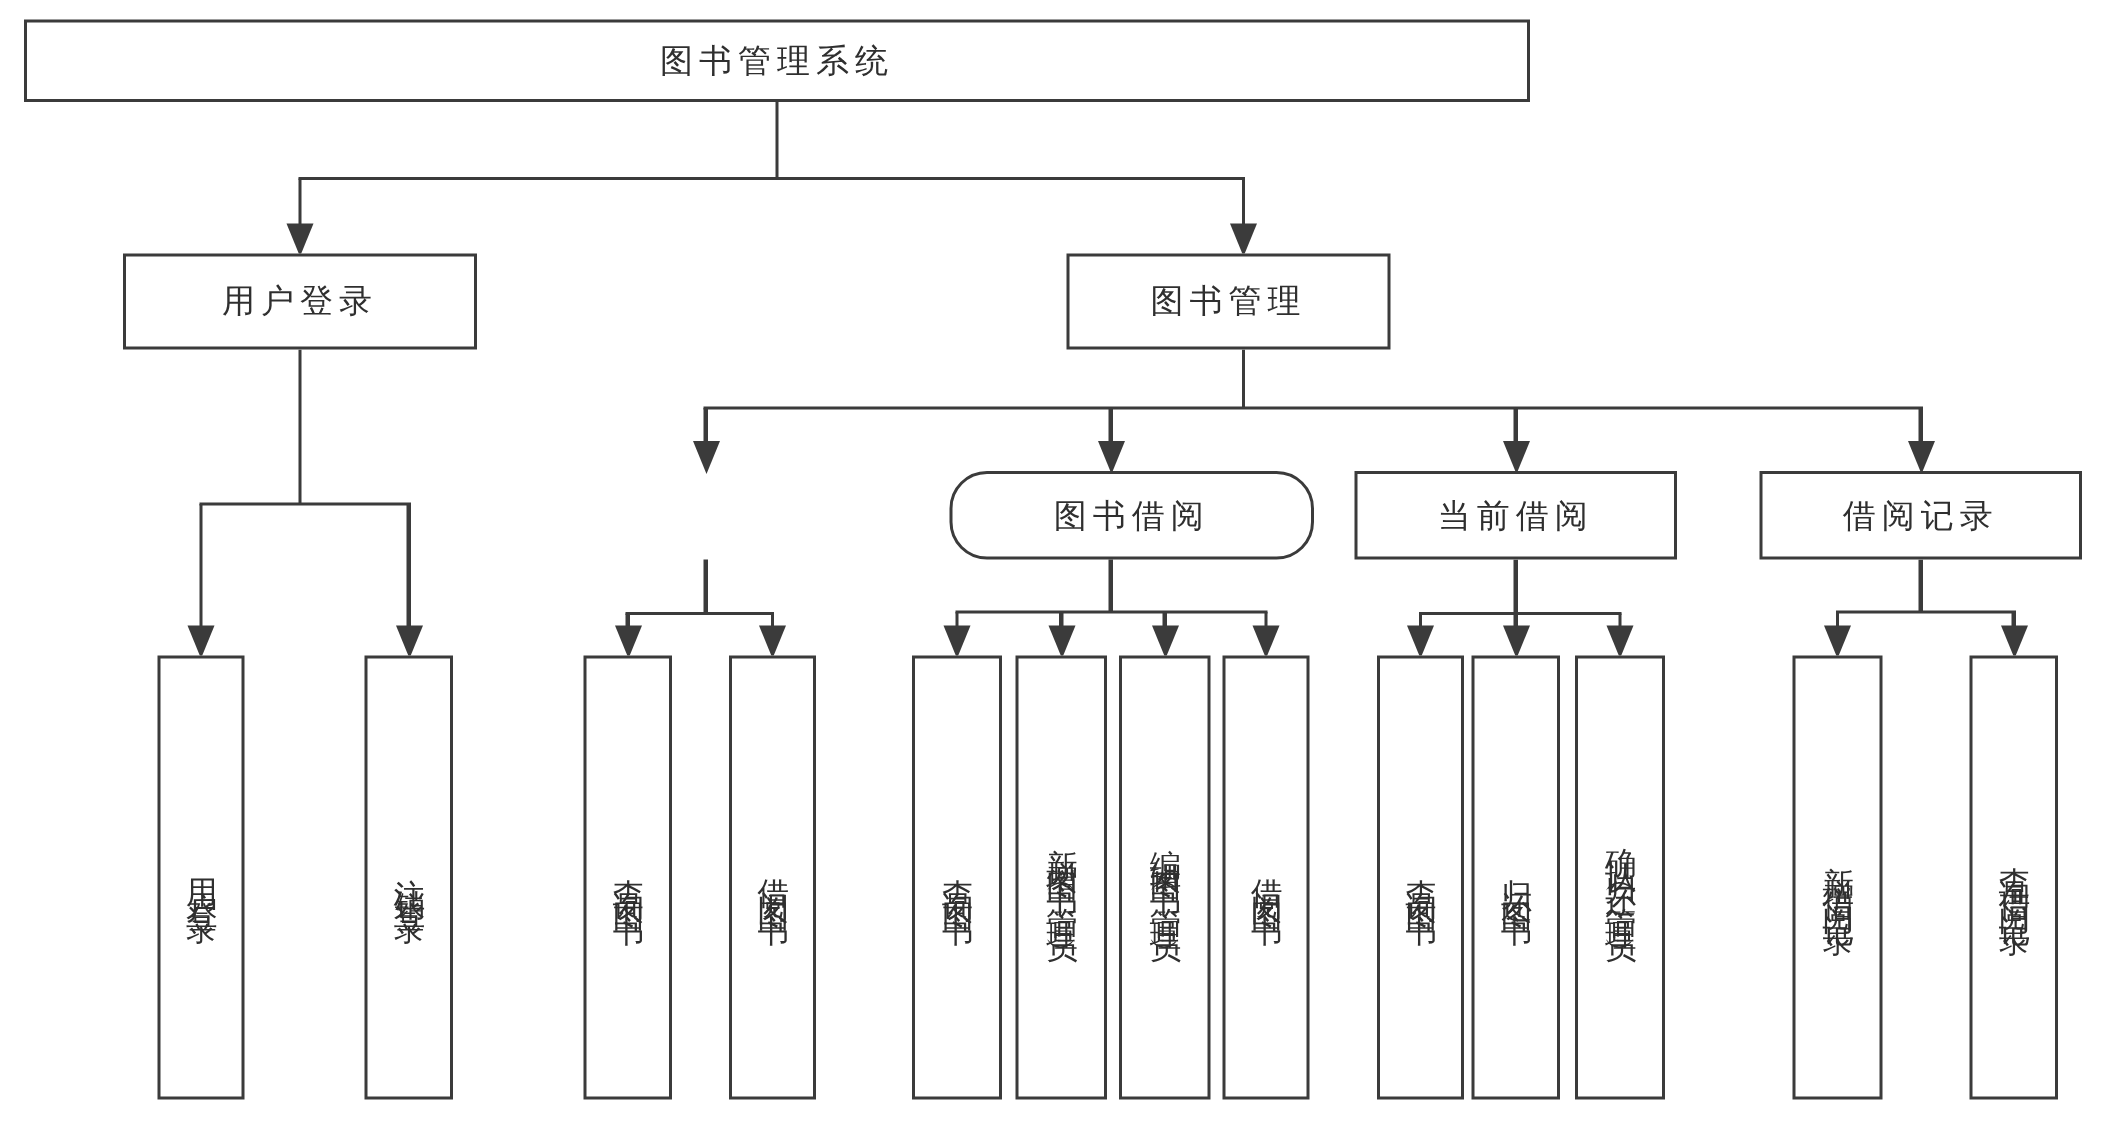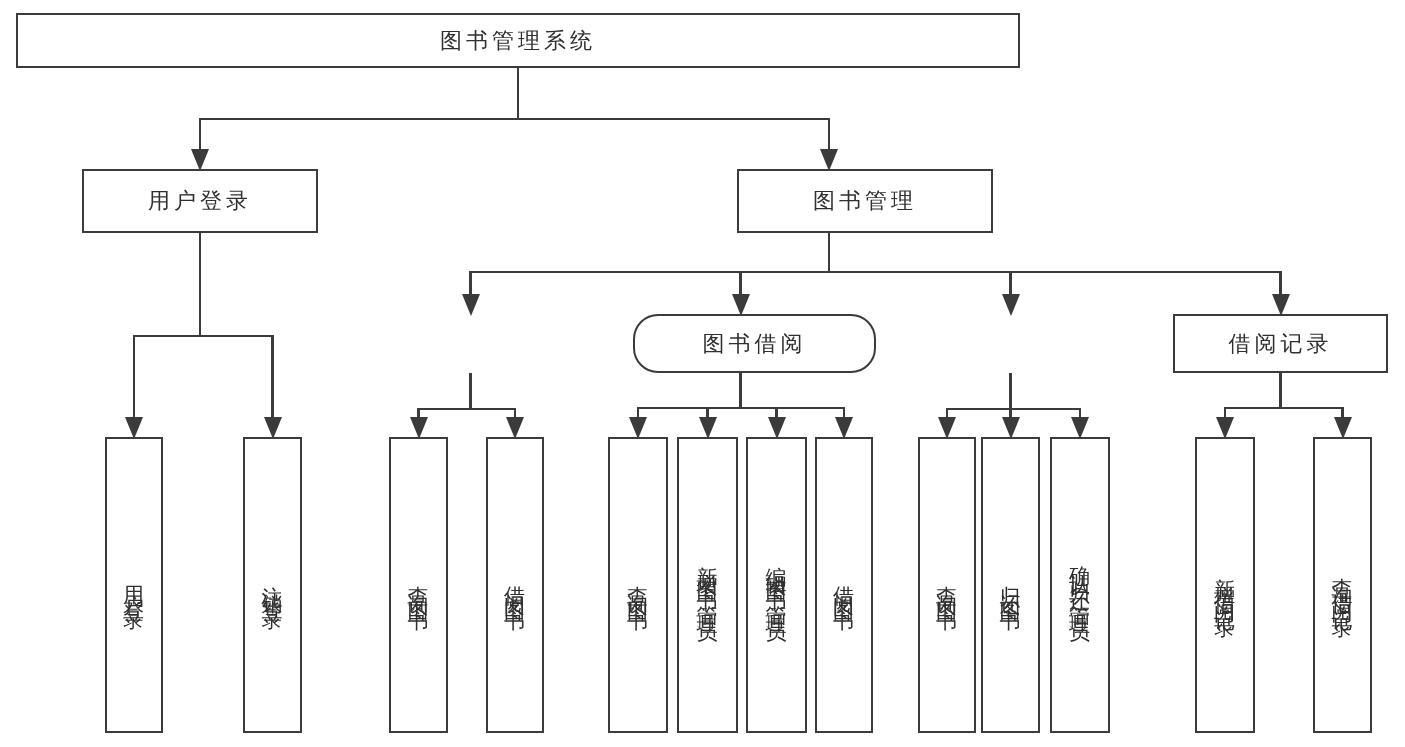--- a/index.html
+++ b/index.html
@@ -71,25 +71,28 @@
 </head>
 <body>
 
 <div id="stage" style="--line: #3b3b3b; --text: #2f2f2f; background: rgb(255, 255, 255);">
 <div class="node hnode" style="left: 16px; top: 13px; width: 1004px; height: 55px;">
       <span class="label">图书管理系统</span>
     </div>
     <div class="node hnode" style="left: 82px; top: 169px; width: 236px; height: 64px;">
       <span class="label">用户登录</span>
     </div>
-    <div class="node hnode" style="left: 711px; top: 169px; width: 256px; height: 64px; margin-left: 26px;">
+    <div class="node hnode" style="left: 711px; top: 169px; width: 216px; height: 64px;">
       <span class="label">图书管理</span>
     </div>
     <div class="node hnode" style="left: 633px; top: 314px; width: 243px; height: 59px; border-radius: 25px;">
       <span class="label">图书借阅</span>
+    </div>
+    <div class="node hnode" style="left: 903px; top: 314px; width: 215px; height: 59px;">
+      <span class="label">当前借阅</span>
     </div>
     <div class="node hnode" style="left: 1173px; top: 314px; width: 215px; height: 59px;">
       <span class="label">借阅记录</span>
     </div>
     <div class="node vnode" style="left: 105px; top: 437px; width: 58px; height: 296px;">
       <span class="label">用户登录</span>
     </div>
     <div class="node vnode" style="left: 243px; top: 437px; width: 59px; height: 296px;">
       <span class="label">注销登录</span>
     </div>

